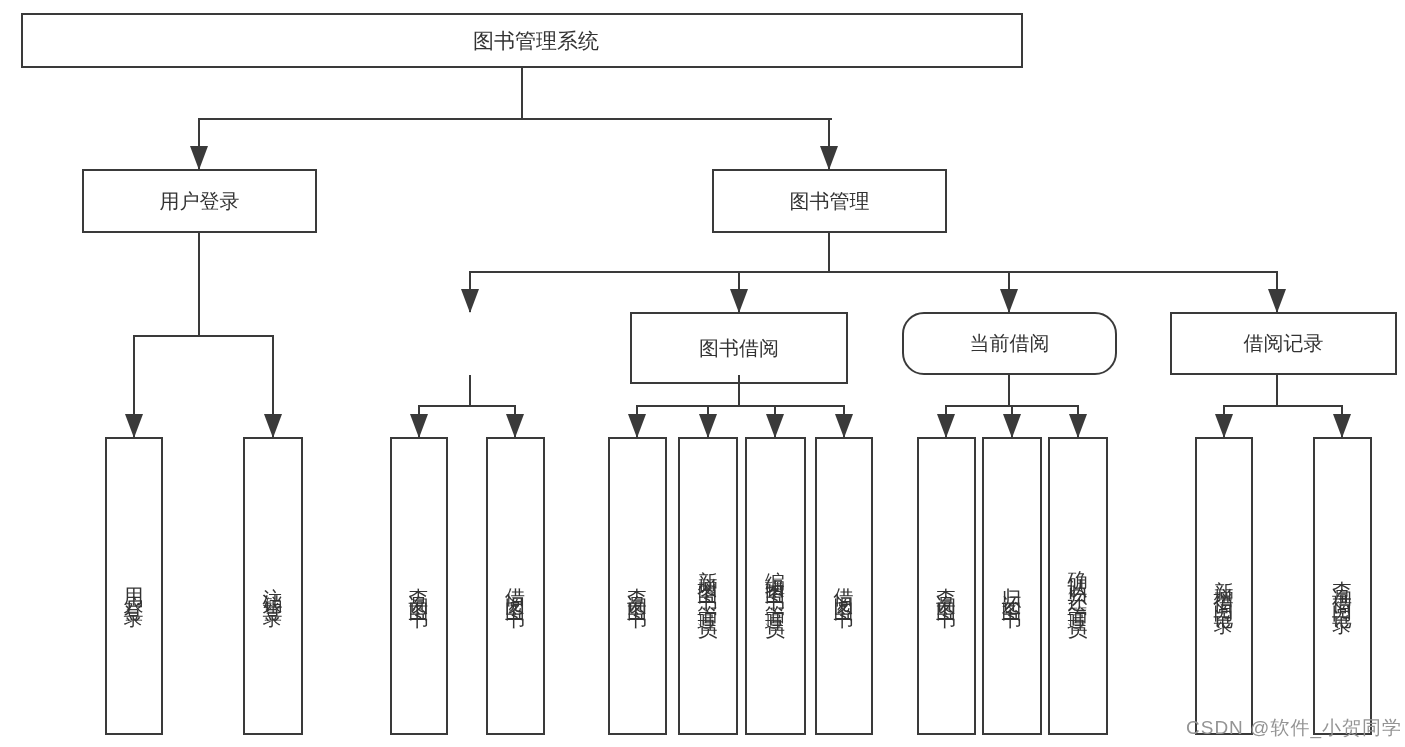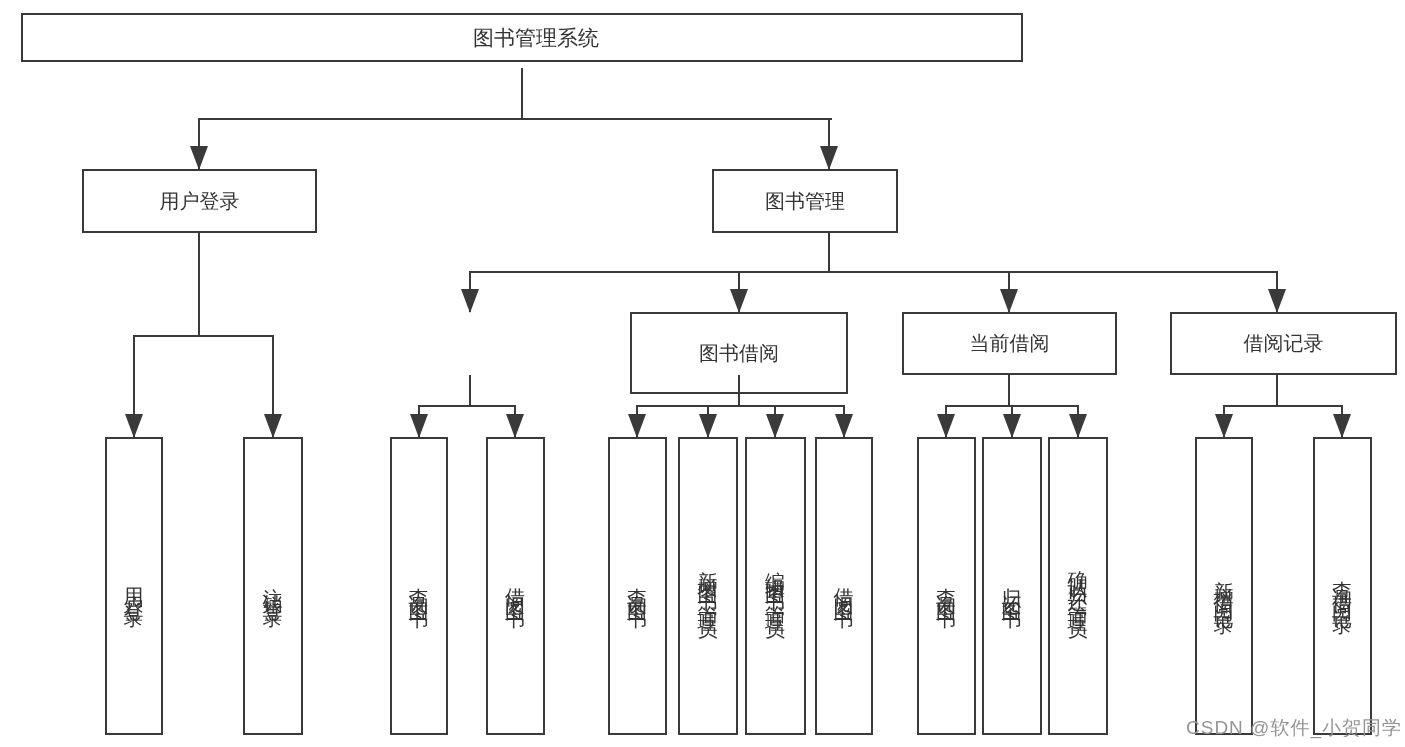--- a/index.html
+++ b/index.html
@@ -34,52 +34,52 @@
     position:absolute;left:1186px;top:715px;z-index:5;
     font-size:19px;letter-spacing:1px;white-space:nowrap;
     color:var(--watermark,#949494);
   }
 </style>
 </head>
 <body>
 
 <div class="canvas">
 
-  <div class="box hbox root" style="left:21px;top:13px;width:1002px;height:49px;padding-left:28px;">
+  <div class="box hbox root" style="left:21px;top:13px;width:1002px;height:55px;padding-left:28px;">
     <span>图书管理系统</span>
   </div>
 
   <div class="vline" style="left:521px;top:68px;height:50px;"></div>
   <div class="hline" style="left:198px;top:118px;width:634px;"></div>
   <div class="arrow" style="left:198px;top:118px;height:51px;"></div>
   <div class="arrow" style="left:828px;top:118px;height:51px;"></div>
 
   <div class="box hbox" style="left:82px;top:169px;width:235px;height:64px;">
     <span>用户登录</span>
   </div>
-  <div class="box hbox" style="left:712px;top:169px;width:186px;height:64px;">
+  <div class="box hbox" style="left:712px;top:169px;width:235px;height:64px;">
     <span>图书管理</span>
   </div>
 
   <div class="vline" style="left:198px;top:233px;height:102px;"></div>
   <div class="hline" style="left:133px;top:335px;width:141px;"></div>
   <div class="arrow" style="left:133px;top:335px;height:102px;"></div>
   <div class="arrow" style="left:272px;top:335px;height:102px;"></div>
 
   <div class="vline" style="left:828px;top:233px;height:38px;"></div>
   <div class="hline" style="left:469px;top:271px;width:809px;"></div>
   <div class="arrow" style="left:469px;top:271px;height:41px;"></div>
   <div class="arrow" style="left:738px;top:271px;height:41px;"></div>
   <div class="arrow" style="left:1008px;top:271px;height:41px;"></div>
   <div class="arrow" style="left:1276px;top:271px;height:41px;"></div>
 
-  <div class="box hbox" style="left:630px;top:312px;width:218px;height:82px;">
+  <div class="box hbox" style="left:630px;top:312px;width:218px;height:72px;">
     <span>图书借阅</span>
   </div>
-  <div class="box hbox" style="left:902px;top:312px;width:215px;height:63px;">
+  <div class="box hbox" style="left:902px;top:312px;width:215px;height:63px;border-radius:22px;">
     <span>当前借阅</span>
   </div>
   <div class="box hbox" style="left:1170px;top:312px;width:227px;height:63px;">
     <span>借阅记录</span>
   </div>
 
   <div class="vline" style="left:469px;top:375px;height:30px;"></div>
   <div class="hline" style="left:418px;top:405px;width:98px;"></div>
   <div class="arrow" style="left:418px;top:405px;height:32px;"></div>
   <div class="arrow" style="left:514px;top:405px;height:32px;"></div>

